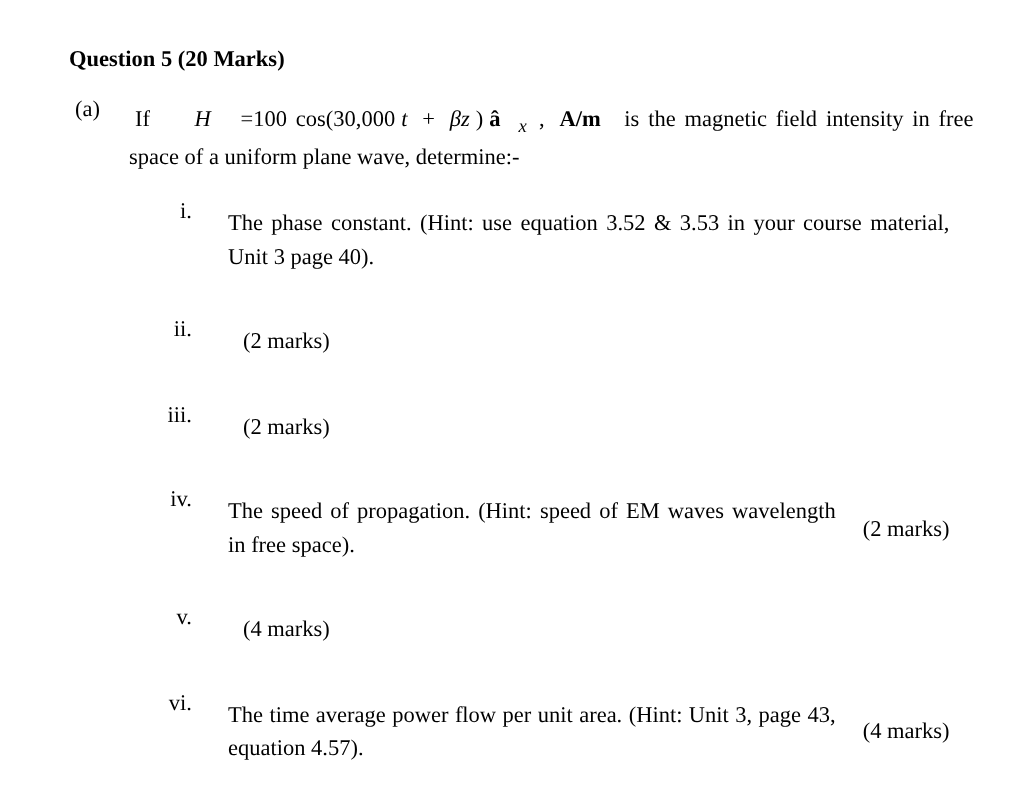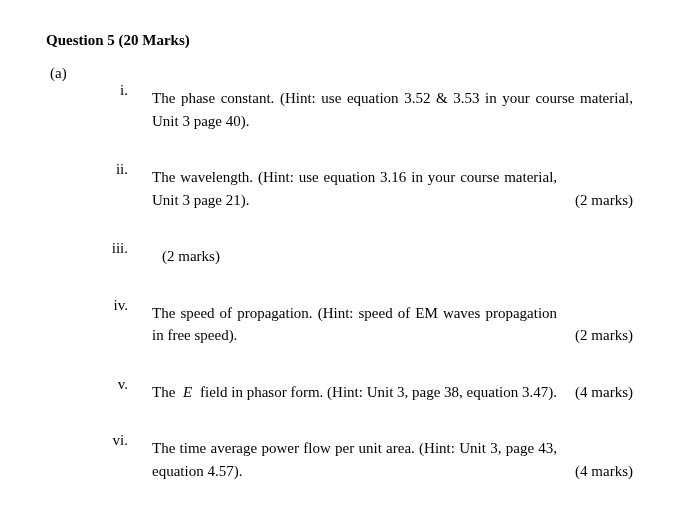--- a/index.html
+++ b/index.html
@@ -58,93 +58,92 @@
       text-align: justify;
     }
     .marks {
       white-space: nowrap;
       padding-left: 10px;
     }
     .sub-item-row {
       display: flex;
       flex-direction: row;
       justify-content: space-between;
-      align-items: flex-end;
+      align-items: center;
     }
     .sub-item-text {
       flex: 1;
       text-align: justify;
     }
   </style>
 </head>
 <body>
 
 <div class="question-title">
   <span>Question 5 (20 Marks)</span>
 </div>
 
 <div class="part-a">
   <div class="part-label">
     <span>(a)</span>
   </div>
   <div class="part-content">
+    <p>
+      <span>If</span>
+      &nbsp;&nbsp;<span style="font-style:italic;"><i>H</i></span>
+      &nbsp;=100 cos(30,000<i>t</i> + <i>βz</i>)<b>â</b><sub><i>x</i></sub>, <b>A/m</b>&nbsp; is the magnetic field intensity in free space of a uniform plane wave, determine:-
+    </p>
 
     <div class="sub-items">
 
       <div class="sub-item">
         <div class="sub-item-label">i.</div>
         <div class="sub-item-content">
           <div class="sub-item-row">
             <div class="sub-item-text">
               The phase constant. (Hint: use equation 3.52 &amp; 3.53 in your course material, Unit 3 page 40).
             </div>
           </div>
         </div>
       </div>
 
       <div class="sub-item">
         <div class="sub-item-label">ii.</div>
         <div class="sub-item-content">
           <div class="sub-item-row">
-            <div class="sub-item-text">
-              The wavelength. (Hint: use equation 3.16 in your course material, Unit 3 page 21).
-            </div>
             <div class="marks">(2 marks)</div>
           </div>
         </div>
       </div>
 
       <div class="sub-item">
         <div class="sub-item-label">iii.</div>
         <div class="sub-item-content">
           <div class="sub-item-row">
             <div class="marks">(2 marks)</div>
           </div>
         </div>
       </div>
 
       <div class="sub-item">
         <div class="sub-item-label">iv.</div>
         <div class="sub-item-content">
           <div class="sub-item-row">
             <div class="sub-item-text">
-              The speed of propagation. (Hint: speed of EM waves propagation in free speed).
+              The speed of propagation. (Hint: speed of EM waves wavelength in free space).
             </div>
             <div class="marks">(2 marks)</div>
           </div>
         </div>
       </div>
 
       <div class="sub-item">
         <div class="sub-item-label">v.</div>
         <div class="sub-item-content">
           <div class="sub-item-row">
-            <div class="sub-item-text">
-              The <i>E</i> field in phasor form. (Hint: Unit 3, page 38, equation 3.47).
-            </div>
             <div class="marks">(4 marks)</div>
           </div>
         </div>
       </div>
 
       <div class="sub-item">
         <div class="sub-item-label">vi.</div>
         <div class="sub-item-content">
           <div class="sub-item-row">
             <div class="sub-item-text">

